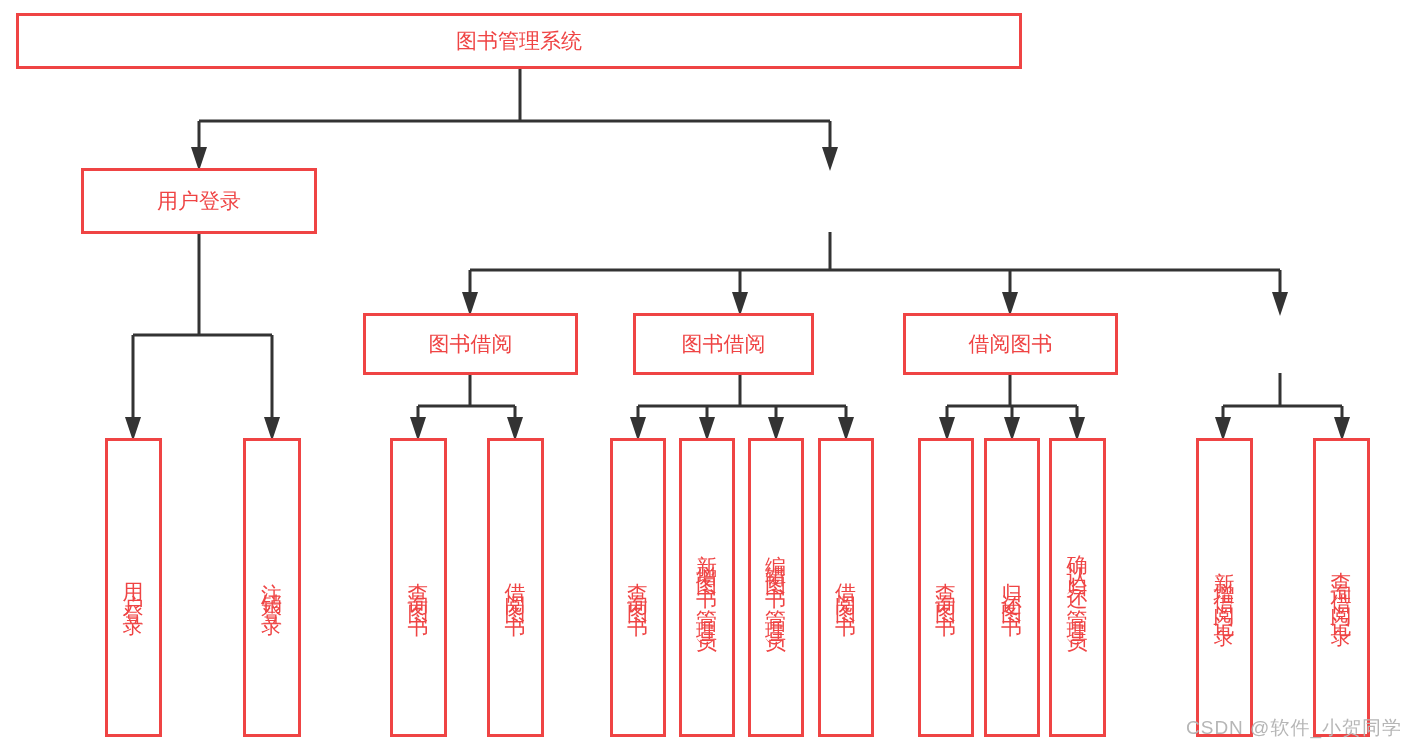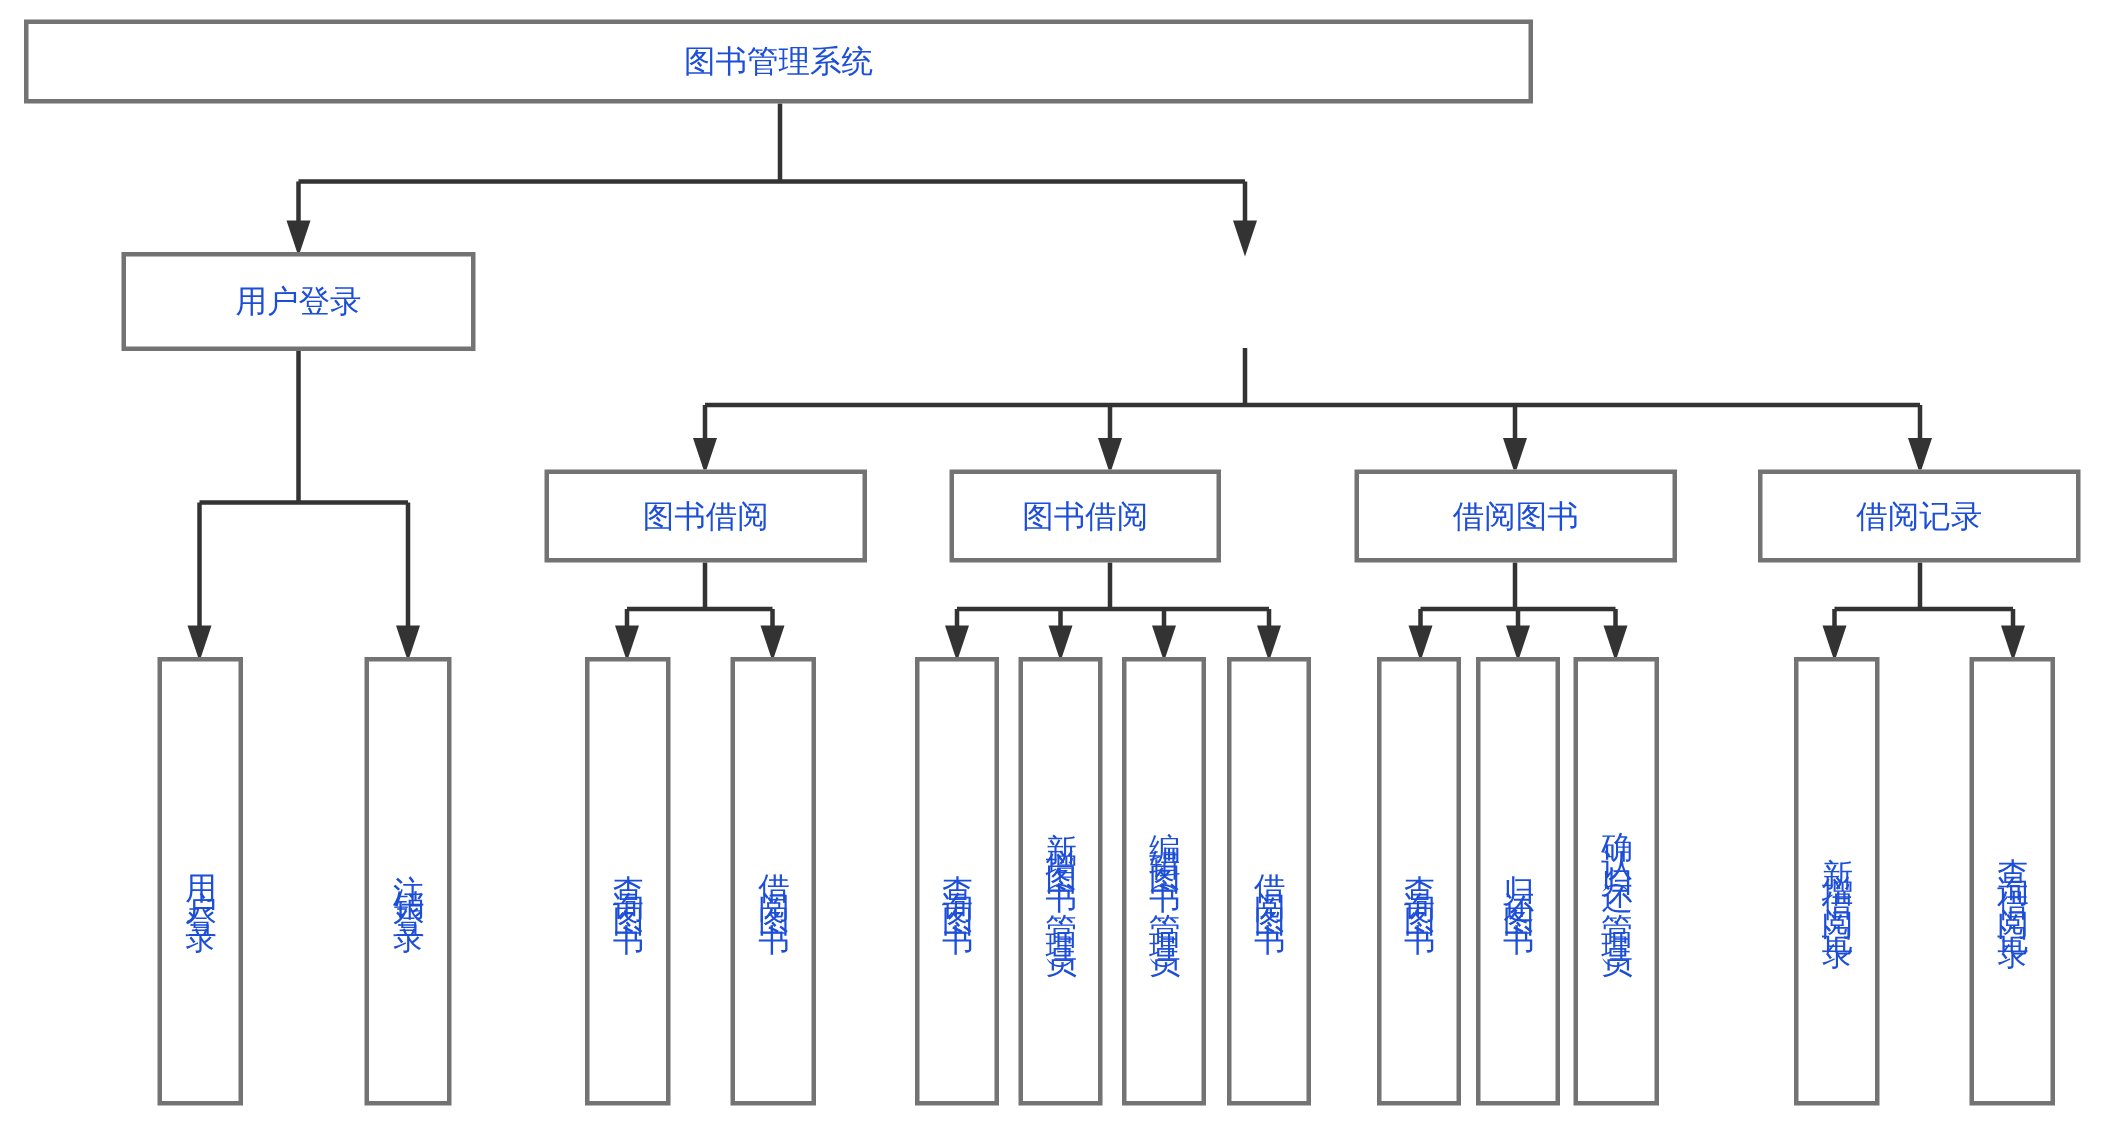--- a/index.html
+++ b/index.html
@@ -9,25 +9,25 @@
     position:relative;
     width:1405px;
     height:747px;
     background:#ffffff;
     overflow:hidden;
   }
   svg.wires { position:absolute; left:0; top:0; z-index:1; }
   .box {
     position:absolute;
     background:#ffffff;
-    border:3px solid #737373;
+    border:3px solid #ef4444;
     display:flex;
     align-items:center;
     justify-content:center;
-    color:#1d4ed8;
+    color:#ef4444;
     z-index:2;
   }
   .box.h .lbl {
     font-size:21px;
     white-space:nowrap;
   }
   .box.v .lbl {
     writing-mode:vertical-rl;
     text-orientation:mixed;
     font-size:21px;
@@ -101,23 +101,20 @@
 
   <div class="box h" style="left:363px; top:313px; width:215px; height:62px">
     <span class="lbl">图书借阅</span>
   </div>
   <div class="box h" style="left:633px; top:313px; width:181px; height:62px">
     <span class="lbl">图书借阅</span>
   </div>
   <div class="box h" style="left:903px; top:313px; width:215px; height:62px">
     <span class="lbl">借阅图书</span>
   </div>
-  <div class="box h" style="left:1172px; top:313px; width:215px; height:62px">
-    <span class="lbl">借阅记录</span>
-  </div>
 
   <div class="box v" style="left:105px; top:438px; width:57px; height:299px">
     <span class="lbl">用户登录</span>
   </div>
   <div class="box v" style="left:243px; top:438px; width:58px; height:299px">
     <span class="lbl">注销登录</span>
   </div>
 
   <div class="box v" style="left:390px; top:438px; width:57px; height:299px">
     <span class="lbl">查询图书</span>
@@ -149,14 +146,15 @@
     <span class="lbl">确认归还（管理员）</span>
   </div>
 
   <div class="box v" style="left:1196px; top:438px; width:57px; height:299px">
     <span class="lbl">新增借阅记录</span>
   </div>
   <div class="box v" style="left:1313px; top:438px; width:57px; height:299px">
     <span class="lbl">查询借阅记录</span>
   </div>
 
+  <div class="watermark">CSDN @软件_小贺同学</div>
 
 </div>
 
 </body></html>

